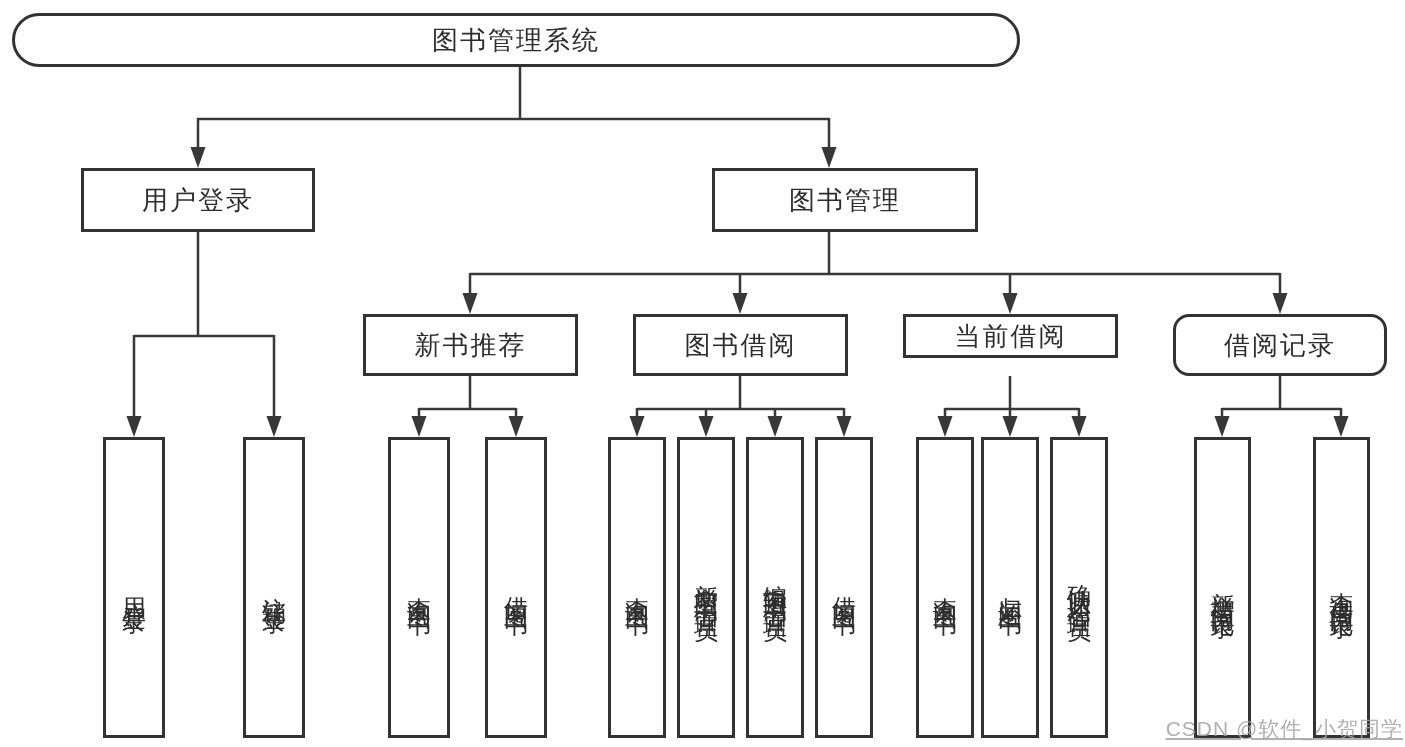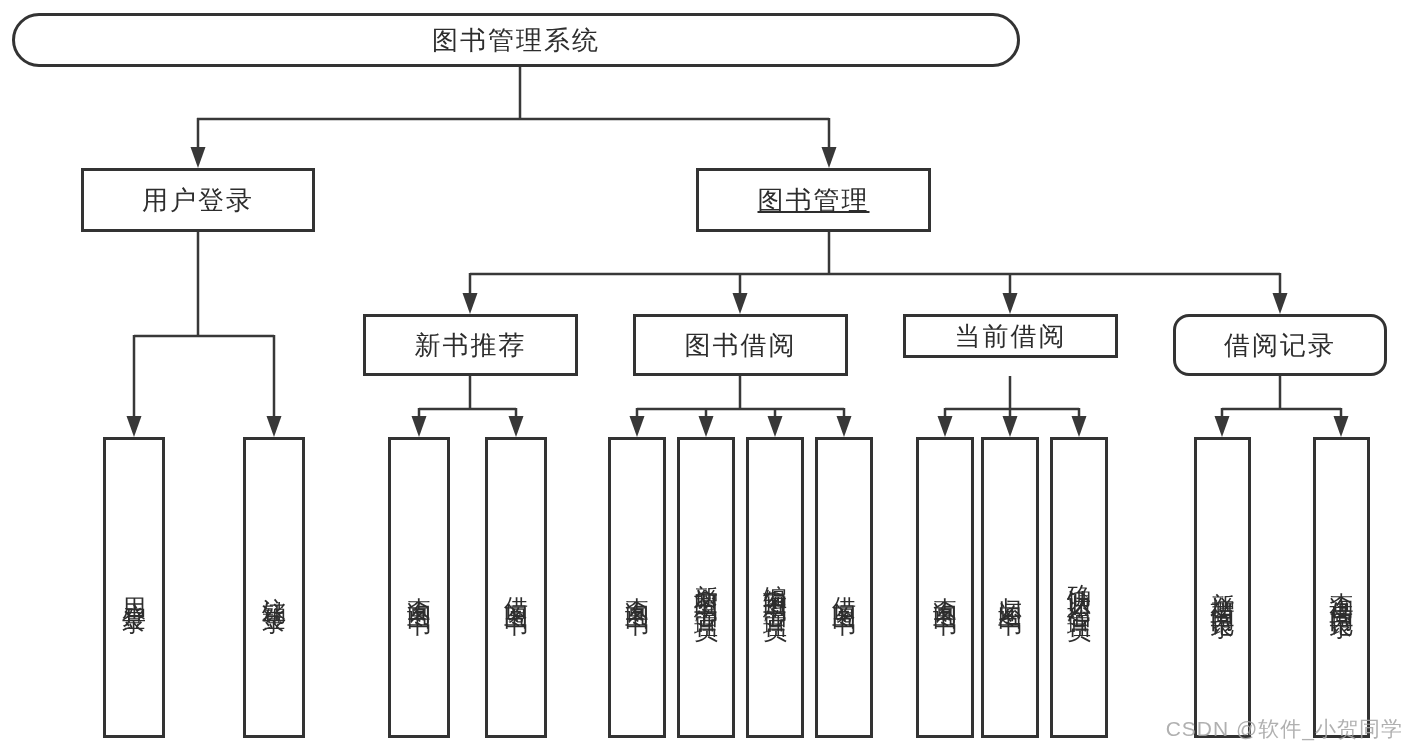--- a/index.html
+++ b/index.html
@@ -33,20 +33,21 @@
   }
   .hbox span { line-height:1; }
   #wm {
     position:absolute;
     right:2px; bottom:4px;
     font-size:21px;
     color:rgba(165,165,165,0.88);
     letter-spacing:1px;
     z-index:3;
     pointer-events:none;
+    text-decoration:underline;
   }
 </style>
 </head>
 <body>
 
 <div id="canvas">
 
   <svg id="wires" width="1405" height="747" viewBox="0 0 1405 747">
 
     <path d="M520 67 V119 M197 119 H829 M198 118 V150 M829 118 V150" stroke="#383838" stroke-width="2.5" fill="none"></path>
@@ -85,21 +86,21 @@
       </g>
   </svg>
 
   <div class="hbox" style="left:12px; top:13px; width:1008px; height:54px;border-radius:27px;">
     <span>图书管理系统</span>
   </div>
 
   <div class="hbox" style="left:81px; top:168px; width:234px; height:64px;">
     <span>用户登录</span>
   </div>
-  <div class="hbox" style="left:696px; top:168px; width:235px; height:64px;text-decoration:underline;">
+  <div class="hbox" style="left:712px; top:168px; width:266px; height:64px;">
     <span>图书管理</span>
   </div>
 
   <div class="hbox" style="left:363px; top:314px; width:215px; height:62px;">
     <span>新书推荐</span>
   </div>
   <div class="hbox" style="left:633px; top:314px; width:215px; height:62px;">
     <span>图书借阅</span>
   </div>
   <div class="hbox" style="left:903px; top:314px; width:215px; height:44px;">

